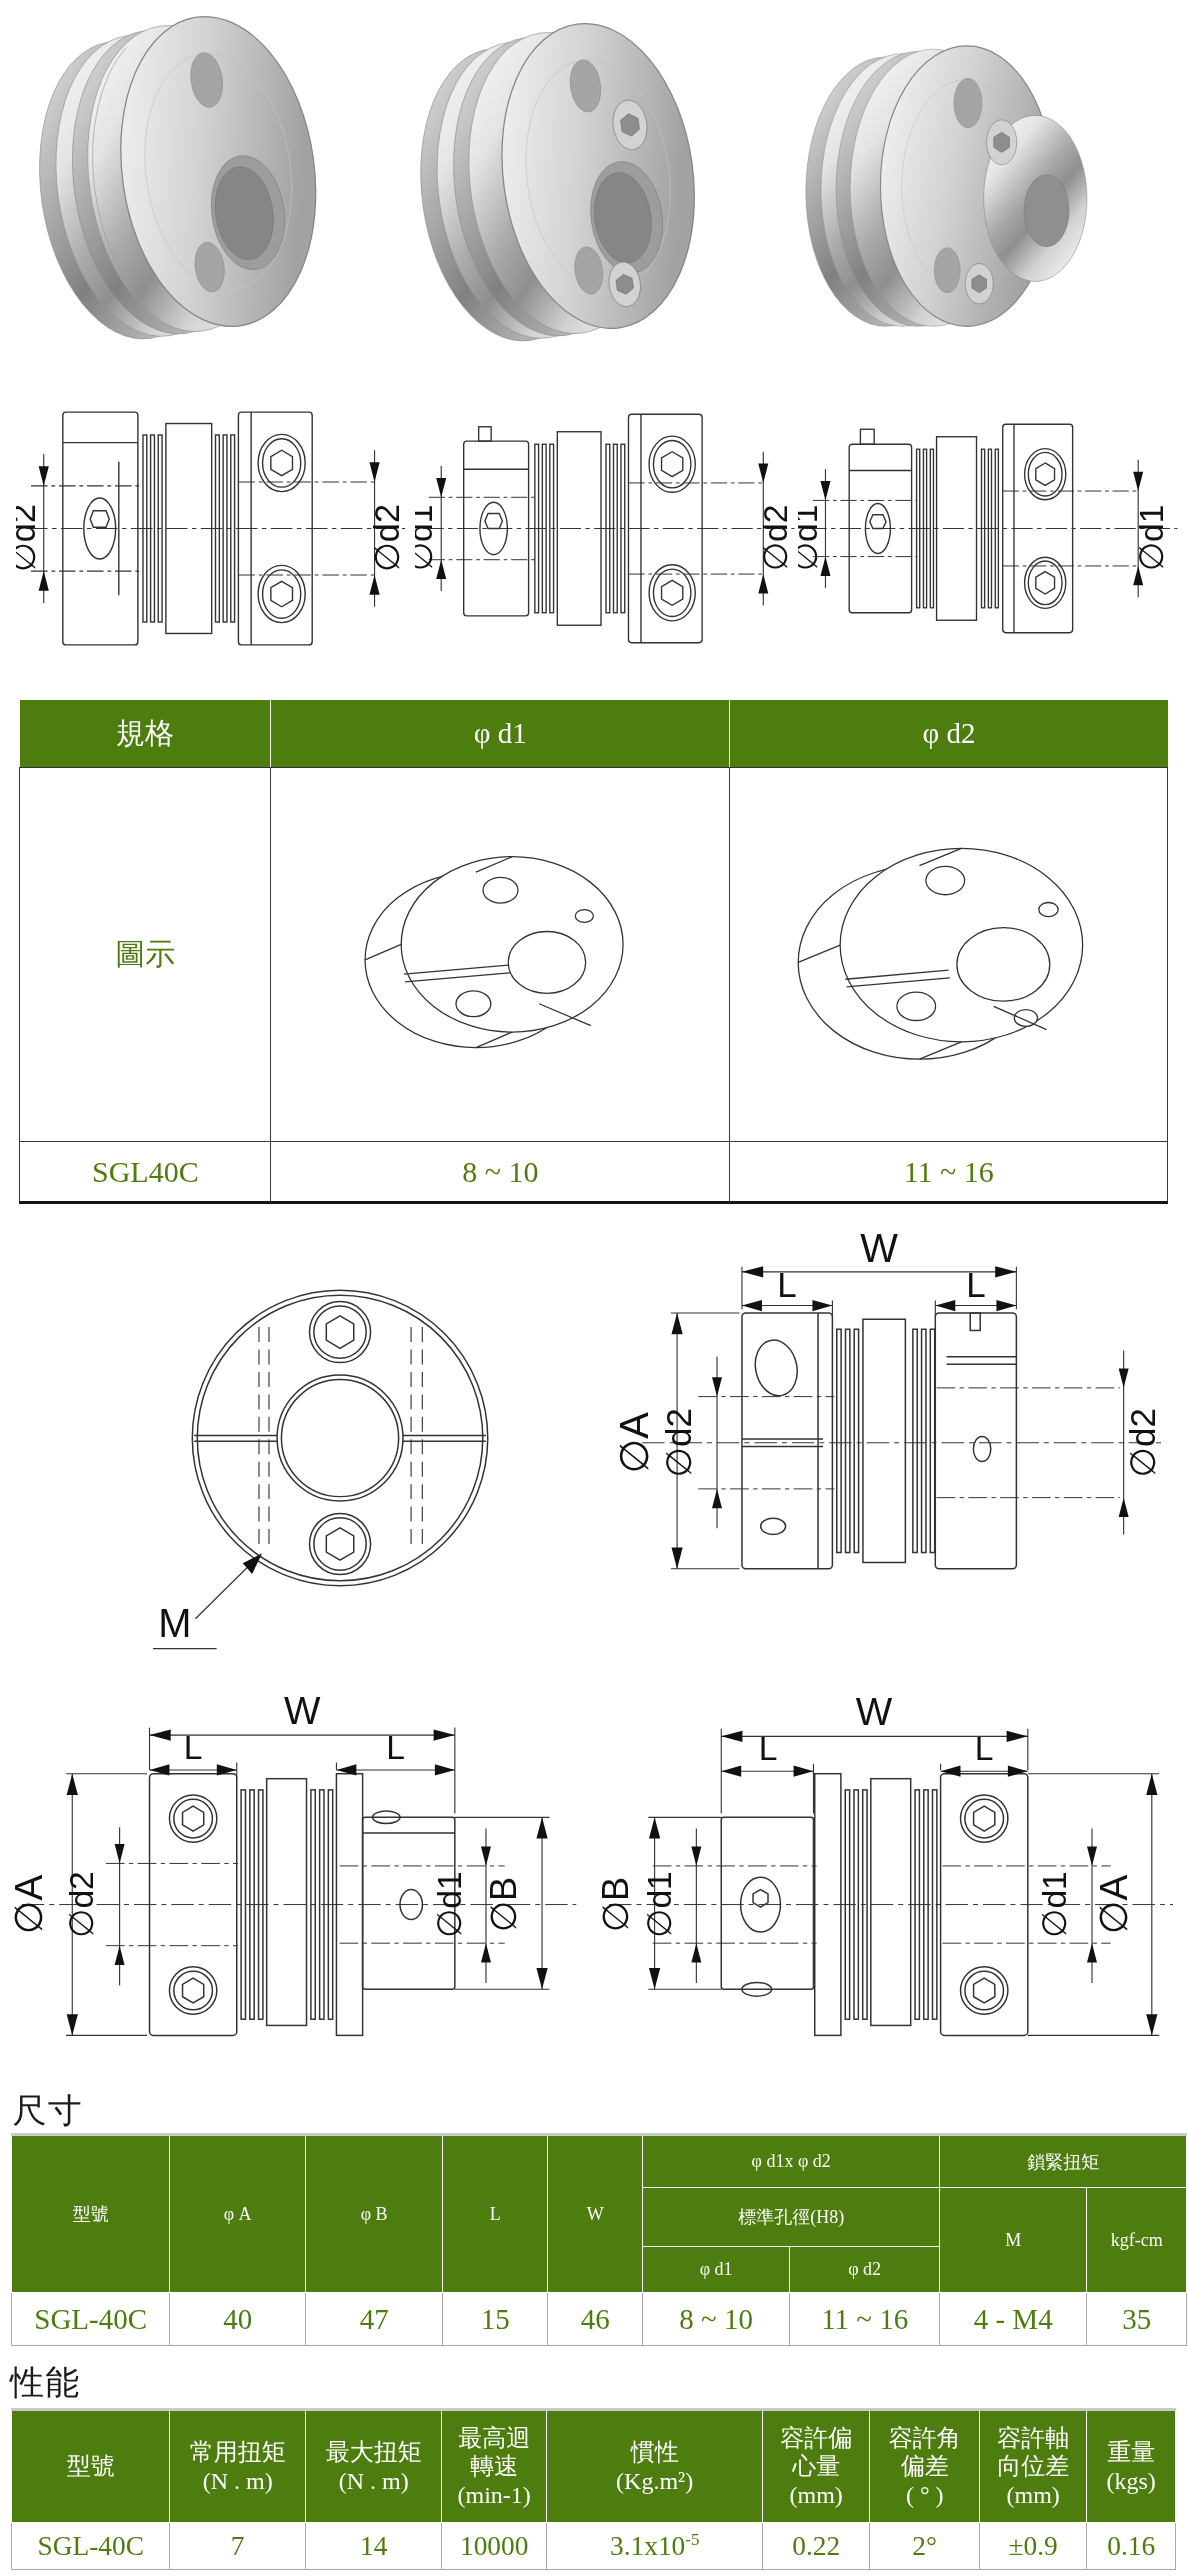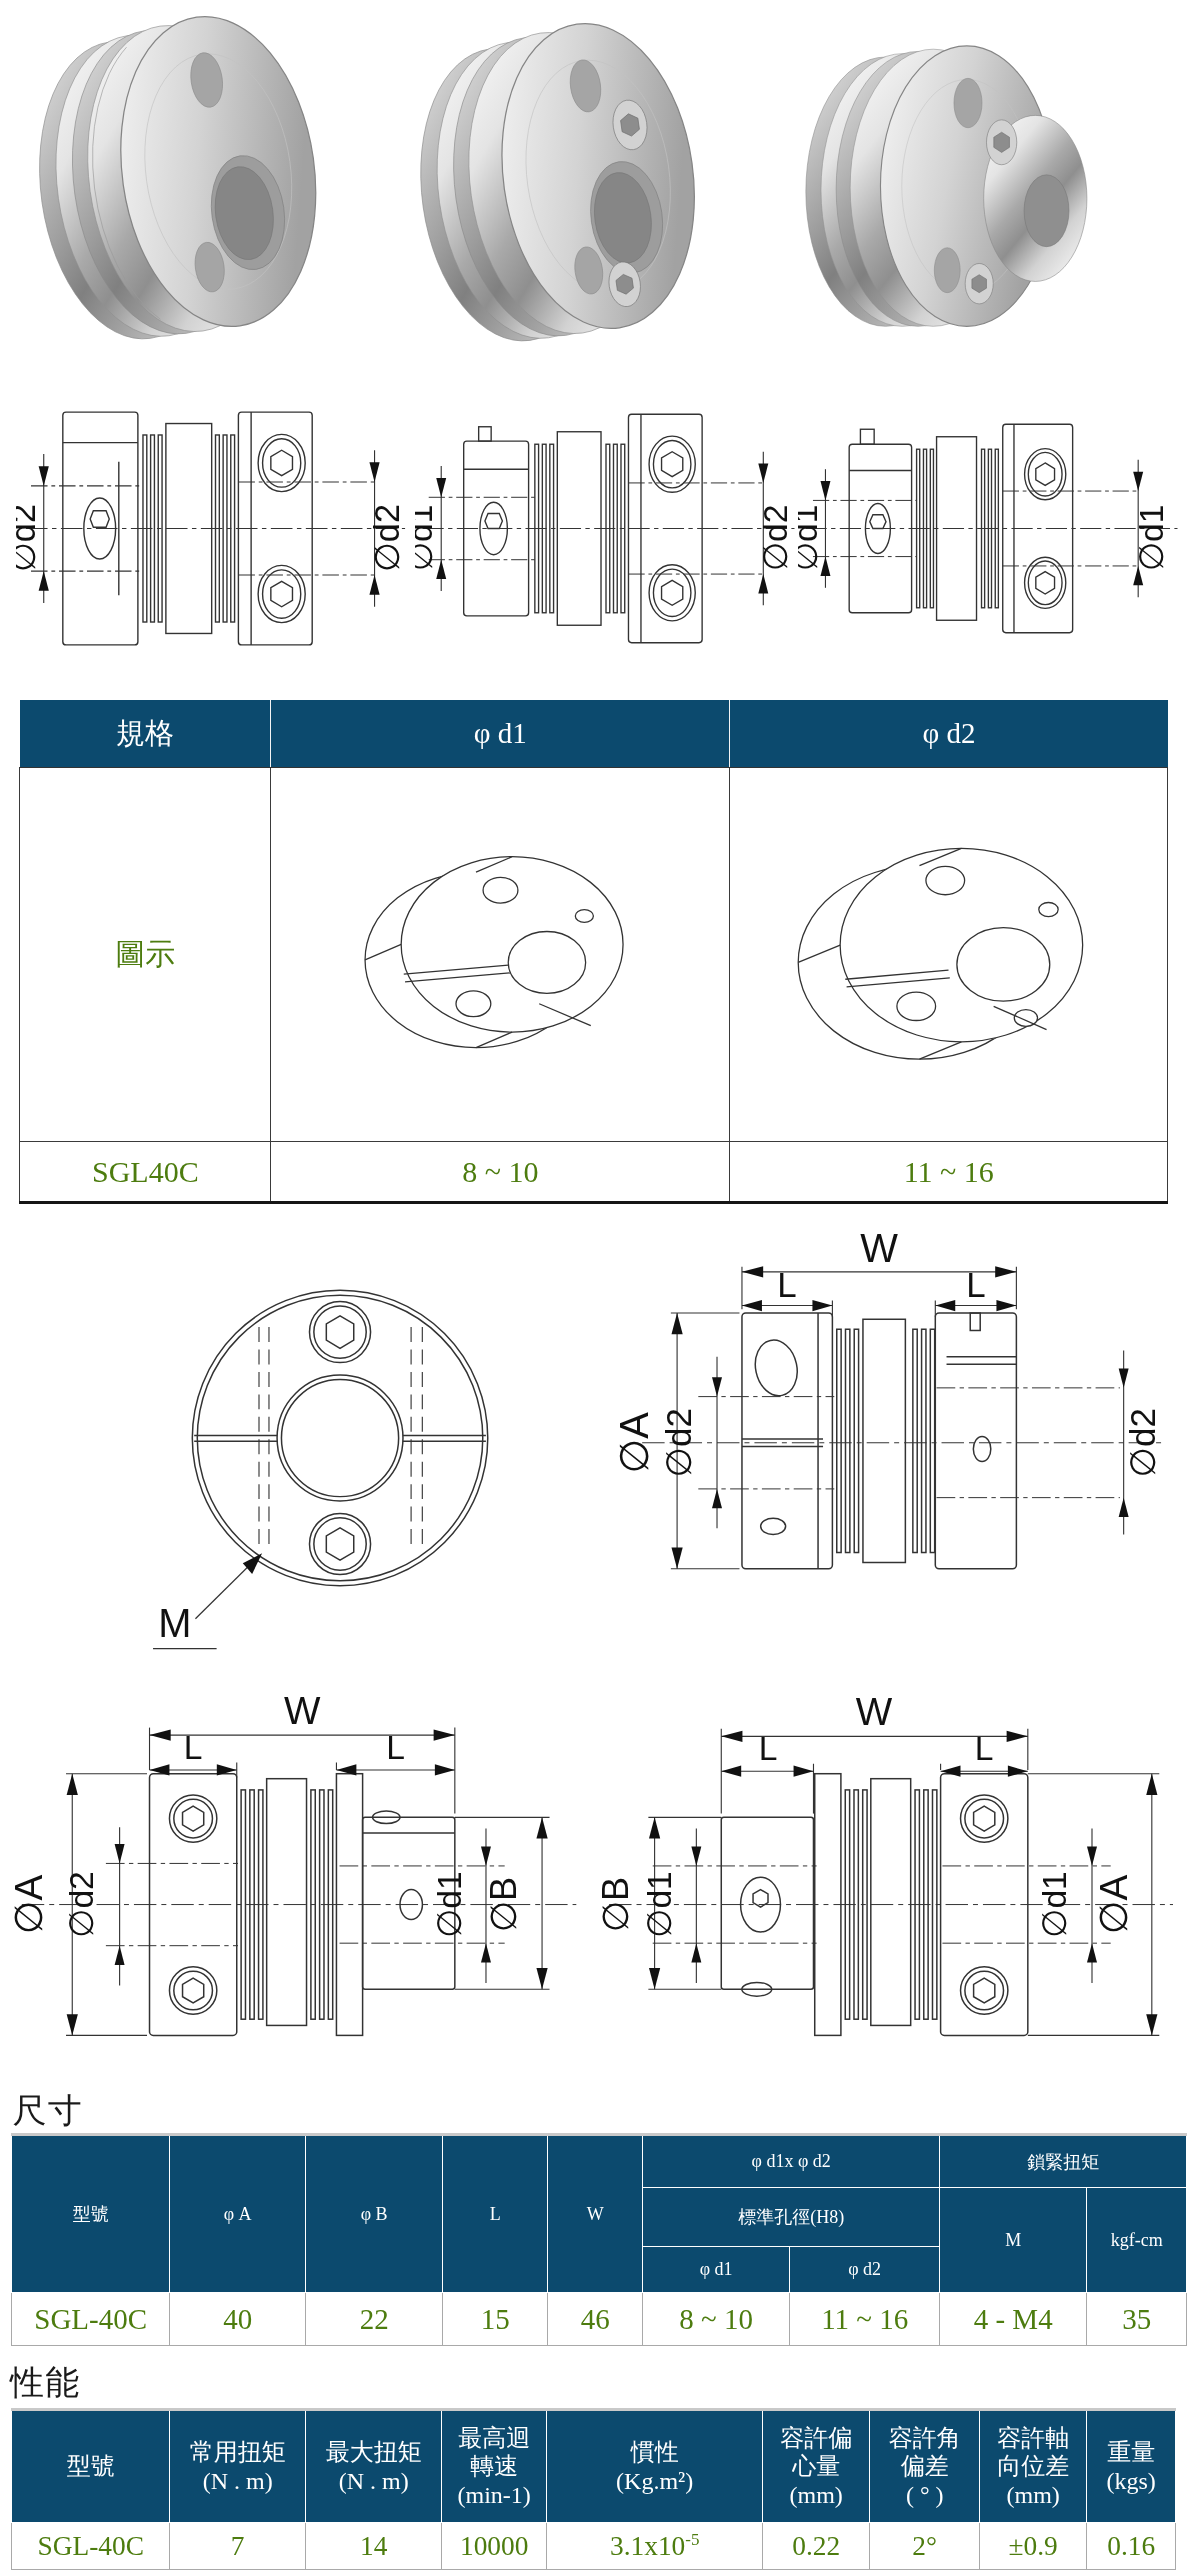--- a/index.html
+++ b/index.html
@@ -2,21 +2,21 @@
 <html style="font-size:10px"><head>
 <meta charset="utf-8">
 <style>
   html,body { margin:0; padding:0; background:#fff; }
   #page { position:relative; width:1189px; height:2576px; background:#ffffff; overflow:hidden;
           font-family:"Liberation Serif","DejaVu Serif",serif; }
   .abs { position:absolute; }
 
   
   table { border-collapse:collapse; table-layout:fixed; position:absolute; background:#fff; }
-  th { background:#0c4a6e; color:#ffffff; font-weight:normal; text-align:center; vertical-align:middle; }
+  th { background:#4d7c0f; color:#ffffff; font-weight:normal; text-align:center; vertical-align:middle; }
   td { text-align:center; vertical-align:middle; color:#4d7c0f; }
 
   
   .spec-table { left:19.3px; top:700px; width:1149px; border-bottom:3.1px solid #151515; }
   .spec-table th { font-size:29px; height:65px; border-left:1.9px solid #f4f4f4; border-bottom:1.9px solid #333; }
   .spec-table th:first-child { border-left:none; }
   .spec-table td { border:1.2px solid #3a3a3a; font-size:30px; }
   .spec-table tr.illu td { height:371px; }
   .spec-table tr.data td { height:57px; }
 
@@ -579,21 +579,21 @@
       <th rowspan="2">M</th>
       <th rowspan="2">kgf-cm</th>
     </tr>
     <tr class="h3">
       <th>φ d1</th>
       <th>φ d2</th>
     </tr>
     <tr class="data">
       <td>SGL-40C</td>
       <td>40</td>
-      <td>22</td>
+      <td>47</td>
       <td>15</td>
       <td>46</td>
       <td>8 ~ 10</td>
       <td>11 ~ 16</td>
       <td>4 - M4</td>
       <td>35</td>
     </tr>
   </tbody>
     </table>
 

